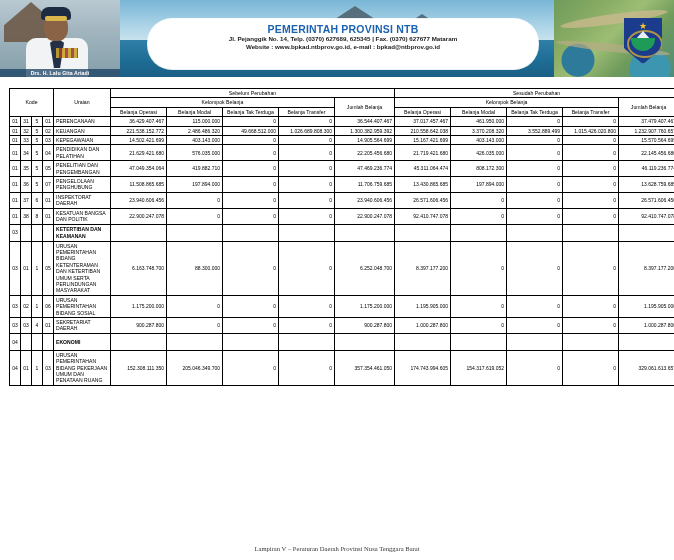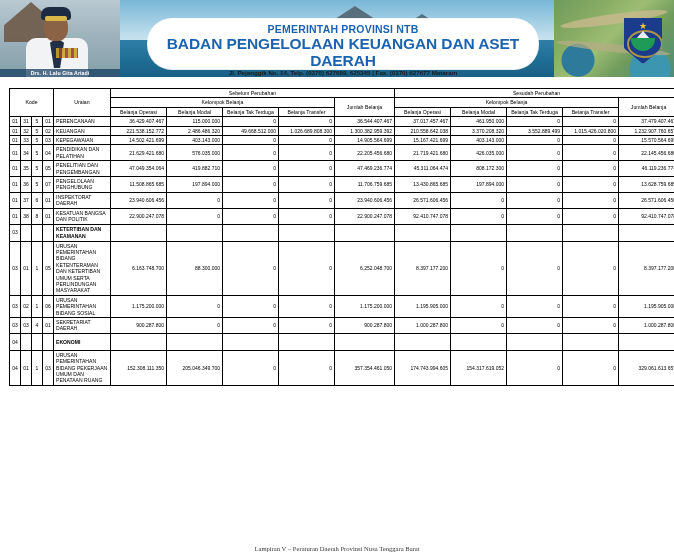--- a/index.html
+++ b/index.html
@@ -260,21 +260,20 @@
     <div class="person-cap"></div>
     <div class="medals"></div>
     <div class="gov-caption">
       <div>Drs. H. Lalu Gita Ariadi</div>
       <div>Pj. Gubernur Nusa Tenggara Barat</div>
     </div>
   </div>
 
   <div class="title-plate">
     <div class="t-line1">PEMERINTAH PROVINSI NTB</div>
-    <div class="t-line2">BADAN PENGELOLAAN KEUANGAN DAN ASET DAERAH</div>
     <div class="t-line3">Jl. Pejanggik No. 14, Telp. (0370) 627689, 625345 | Fax. (0370) 627677 Mataram</div>
     <div class="t-line4">Website : www.bpkad.ntbprov.go.id, e-mail : bpkad@ntbprov.go.id</div>
   </div>
 
   <div class="emblem">
     <div class="star">★</div>
     <div class="ring"></div>
     <div class="peak"></div>
     <div class="bowl"></div>
   </div>

